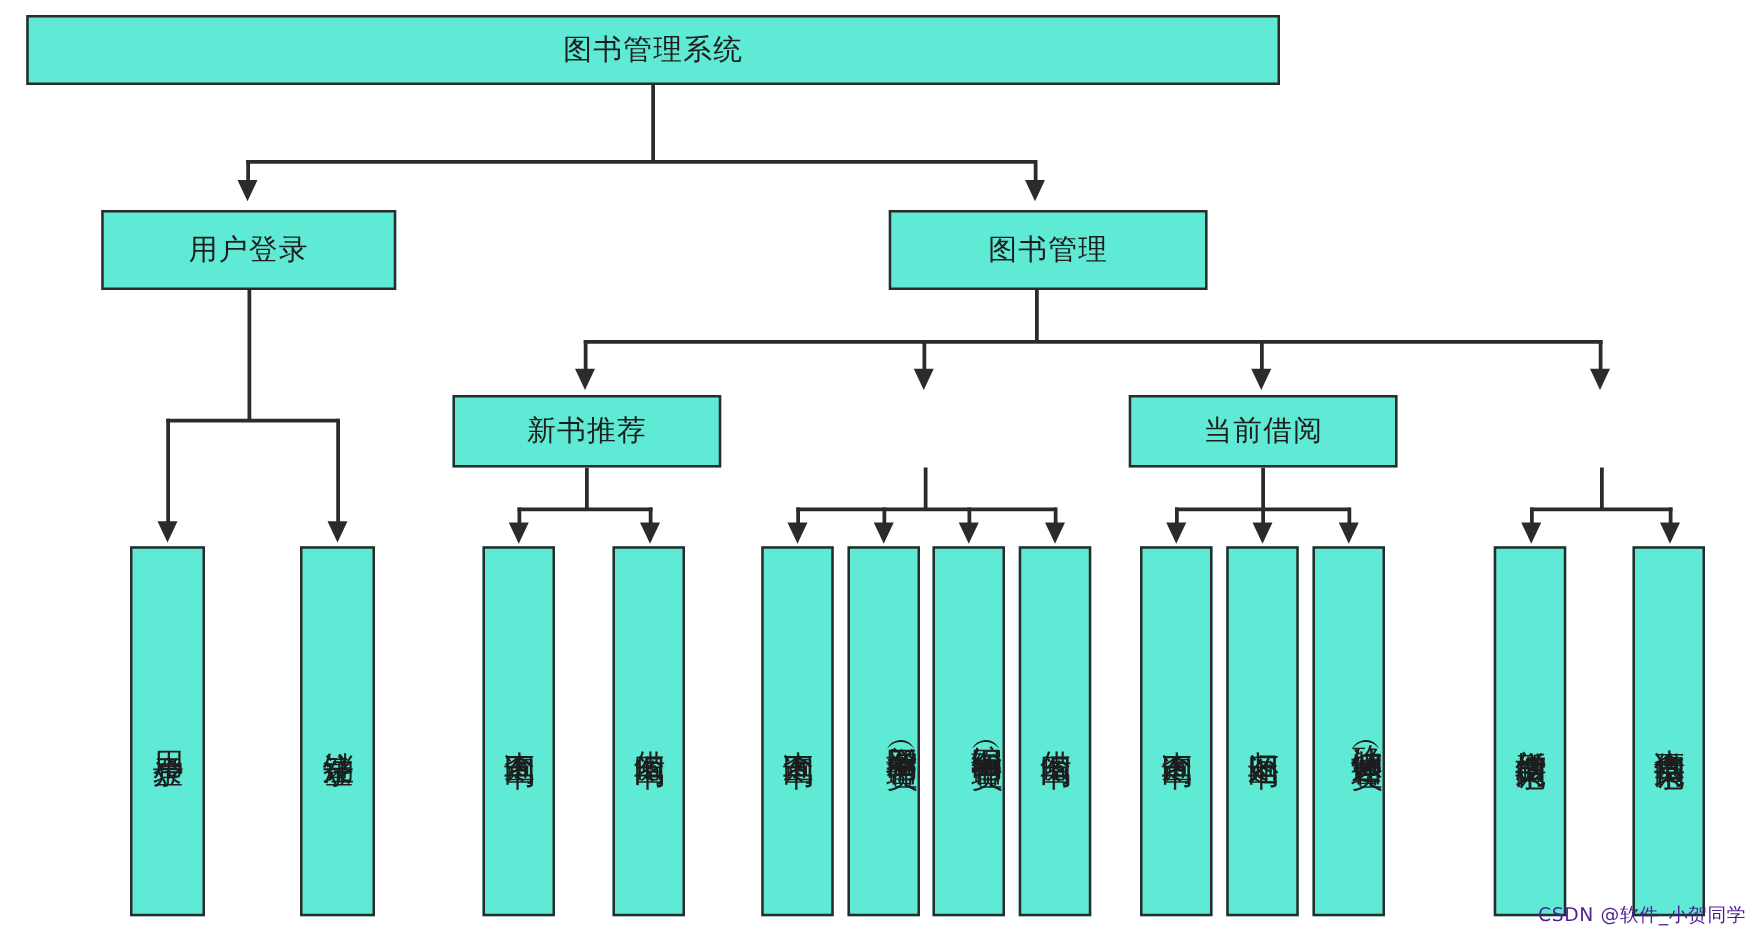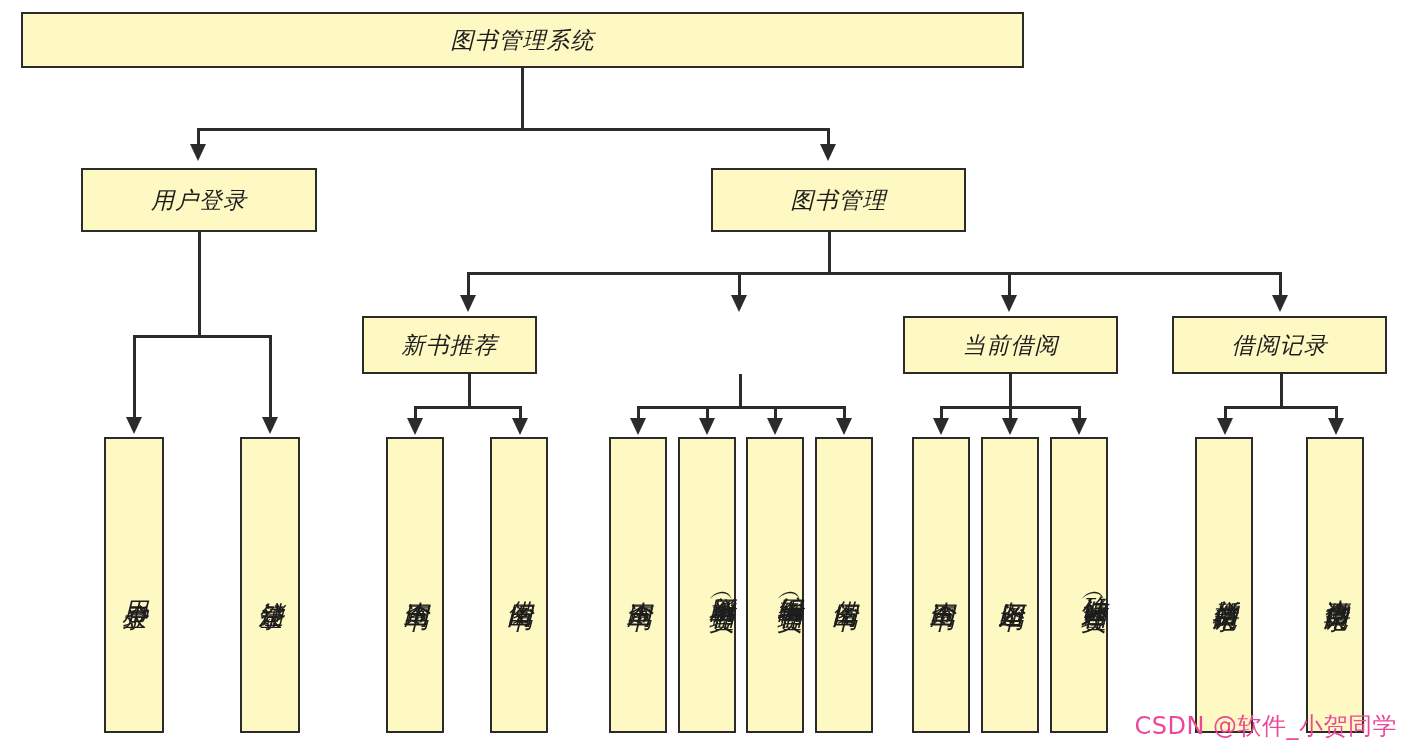--- a/index.html
+++ b/index.html
@@ -3,27 +3,26 @@
 <meta charset="utf-8">
 <style>
   html,body{margin:0;padding:0;background:#ffffff;}
   body{font-family:"DejaVu Sans","Liberation Sans",sans-serif;}
   #canvas{position:relative;width:1405px;height:747px;background:#ffffff;overflow:hidden;}
 
   .node{
     position:absolute;
     box-sizing:border-box;
     border:2.5px solid #2b2b2b;
-    background:#fef9c3;
+    background:#5eead4;
     display:flex;
     align-items:center;
     justify-content:center;
     color:#1d1d1d;
     z-index:3;
-    font-style:italic;
   }
   .node.h{
     font-size:23px;
     letter-spacing:1px;
     line-height:1;
   }
   .node.v{
     writing-mode:vertical-rl;
     text-orientation:upright;
     font-size:25px;
@@ -45,22 +44,22 @@
     border-left:8px solid transparent;
     border-right:8px solid transparent;
     border-top:17px solid #2b2b2b;
     z-index:2;
   }
 
   #watermark{
     position:absolute;
     right:8px;
     bottom:5px;
-    font-size:24px;
-    color:#ec4899;
+    font-size:15px;
+    color:#4c1d95;
     letter-spacing:0.5px;
     z-index:5;
     white-space:nowrap;
   }
 </style>
 </head>
 <body>
 
 <div id="canvas">
 
@@ -101,32 +100,29 @@
 
   <div class="edge vline" style="left:738px;top:272px;height:25px;"></div>
   <div class="arrow" style="left:731px;top:295px;"></div>
 
   <div class="edge vline" style="left:1008px;top:272px;height:25px;"></div>
   <div class="arrow" style="left:1001px;top:295px;"></div>
 
   <div class="edge vline" style="left:1279px;top:272px;height:25px;"></div>
   <div class="arrow" style="left:1272px;top:295px;"></div>
 
-  <div class="node h" style="left:362px;top:316px;width:175px;height:58px;">
+  <div class="node h" style="left:362px;top:316px;width:215px;height:58px;">
     <span>新书推荐</span>
   </div>
 
 
   <div class="node h" style="left:903px;top:316px;width:215px;height:58px;">
     <span>当前借阅</span>
   </div>
 
-  <div class="node h" style="left:1172px;top:316px;width:215px;height:58px;">
-    <span>借阅记录</span>
-  </div>
 
   <div class="edge vline" style="left:468px;top:374px;height:34px;"></div>
   <div class="edge hline" style="left:414px;top:406px;width:108px;"></div>
   <div class="edge vline" style="left:414px;top:406px;height:14px;"></div>
   <div class="arrow" style="left:407px;top:418px;"></div>
   <div class="edge vline" style="left:519px;top:406px;height:14px;"></div>
   <div class="arrow" style="left:512px;top:418px;"></div>
 
   <div class="edge vline" style="left:739px;top:374px;height:34px;"></div>
   <div class="edge hline" style="left:637px;top:406px;width:208px;"></div>

